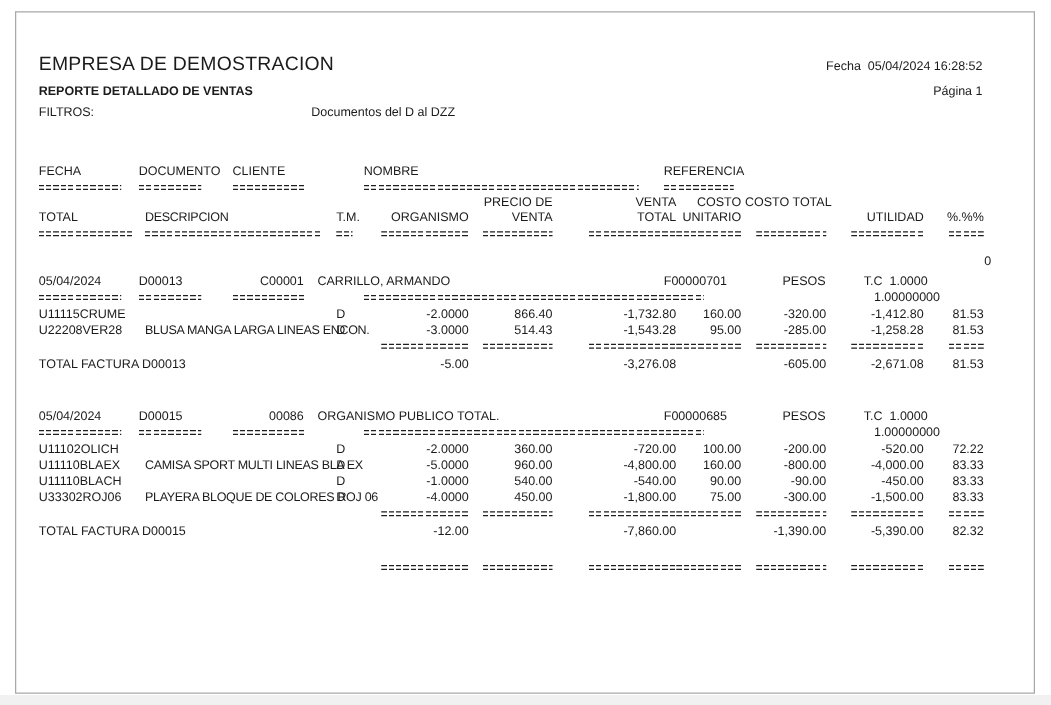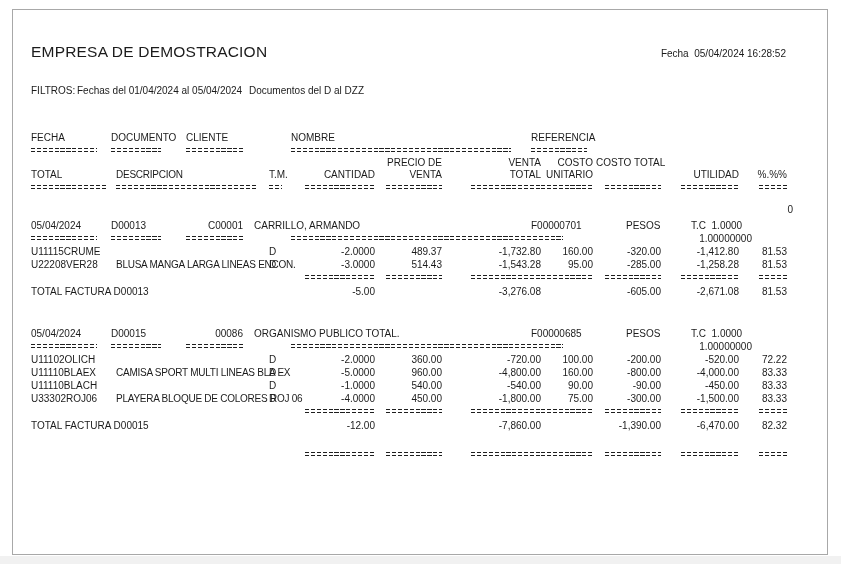--- a/index.html
+++ b/index.html
@@ -42,23 +42,26 @@
 </head>
 <body>
 
 <div class="page">
 
   <div class="row" style="top:38px">
     <span class="hr41 rn"><span style="position:static">Fecha</span>&nbsp;&nbsp;<span style="position:static">05/04/2024 16:28:52</span></span>
   </div>
 
   <h1 class="company">EMPRESA DE DEMOSTRACION</h1>
+  <div class="row" style="top:58px">
+    <span class="cl-f1 bold">REPORTE DETALLADO DE VENTAS</span>
+    <span class="hr41 rn">Página 1</span>
+  </div>
   <div class="row" style="top:75px">
     <span class="cl-f1">FILTROS:</span>
-    <span class="cl-f2">Fechas del 01/04/2024 al 05/04/2024</span>
     <span class="cl-f3">Documentos del D al DZZ</span>
   </div>
 
   <div class="row" style="top:122px">
     <span class="cl-fecha">FECHA</span>
     <span class="cl-doc">DOCUMENTO</span>
     <span class="clh-cli">CLIENTE</span>
     <span class="clh-nom">NOMBRE</span>
     <span class="cl-ref">REFERENCIA</span>
   </div>
@@ -74,21 +77,21 @@
     <span class="n2 rn">PRECIO DE</span>
     <span class="n3 rn">VENTA</span>
     <span class="n4 rn">COSTO</span>
     <span class="cl-ctot">COSTO TOTAL</span>
   </div>
 
   <div class="row" style="top:159px">
     <span class="cl-cod">TOTAL</span>
     <span class="cl-desc">DESCRIPCION</span>
     <span class="cl-tm">T.M.</span>
-    <span class="n1 rn">CANTIDAD</span>
+    <span class="n1 rn">ORGANISMO</span>
     <span class="n2 rn">VENTA</span>
     <span class="n3 rn">TOTAL</span>
     <span class="n4 rn">UNITARIO</span>
     <span class="n6 rn">UTILIDAD</span>
     <span class="n7 rn">%.%%</span>
   </div>
   <div class="row" style="top:172px">
     <i class="sep s-cod"></i>
     <i class="sep s-desc"></i>
     <i class="sep s-tm"></i>
@@ -119,21 +122,21 @@
     <i class="sep s-doc"></i>
     <i class="sep s-cli"></i>
     <i class="sep s-nomg"></i>
     <span class="tcr rn">1.00000000</span>
   </div>
 
   <div class="row" style="top:236px">
     <span class="cl-cod">U11115CRUME</span>
     <span class="cl-tm">D</span>
     <span class="n1 rn">-2.0000</span>
-    <span class="n2 rn">489.37</span>
+    <span class="n2 rn">866.40</span>
     <span class="n3 rn">-1,732.80</span>
     <span class="n4 rn">160.00</span>
     <span class="n5 rn">-320.00</span>
     <span class="n6 rn">-1,412.80</span>
     <span class="n7 rn">81.53</span>
   </div>
   <div class="row" style="top:249px">
     <span class="cl-cod">U22208VER28</span>
     <span class="cl-desc">BLUSA MANGA LARGA LINEAS ENCON.</span>
     <span class="cl-tm">D</span>
@@ -233,21 +236,21 @@
     <i class="sep s-n4"></i>
     <i class="sep s-n5"></i>
     <i class="sep s-n6"></i>
     <i class="sep s-n7"></i>
   </div>
   <div class="row" style="top:410px">
     <span class="lbl-total">TOTAL FACTURA D00015</span>
     <span class="n1 rn">-12.00</span>
     <span class="n3 rn">-7,860.00</span>
     <span class="n5 rn">-1,390.00</span>
-    <span class="n6 rn">-6,470.00</span>
+    <span class="n6 rn">-5,390.00</span>
     <span class="n7 rn">82.32</span>
   </div>
 
   <div class="row" style="top:439px">
     <i class="sep s-n1"></i>
     <i class="sep s-n2"></i>
     <i class="sep s-n3"></i>
     <i class="sep s-n4"></i>
     <i class="sep s-n5"></i>
     <i class="sep s-n6"></i>

